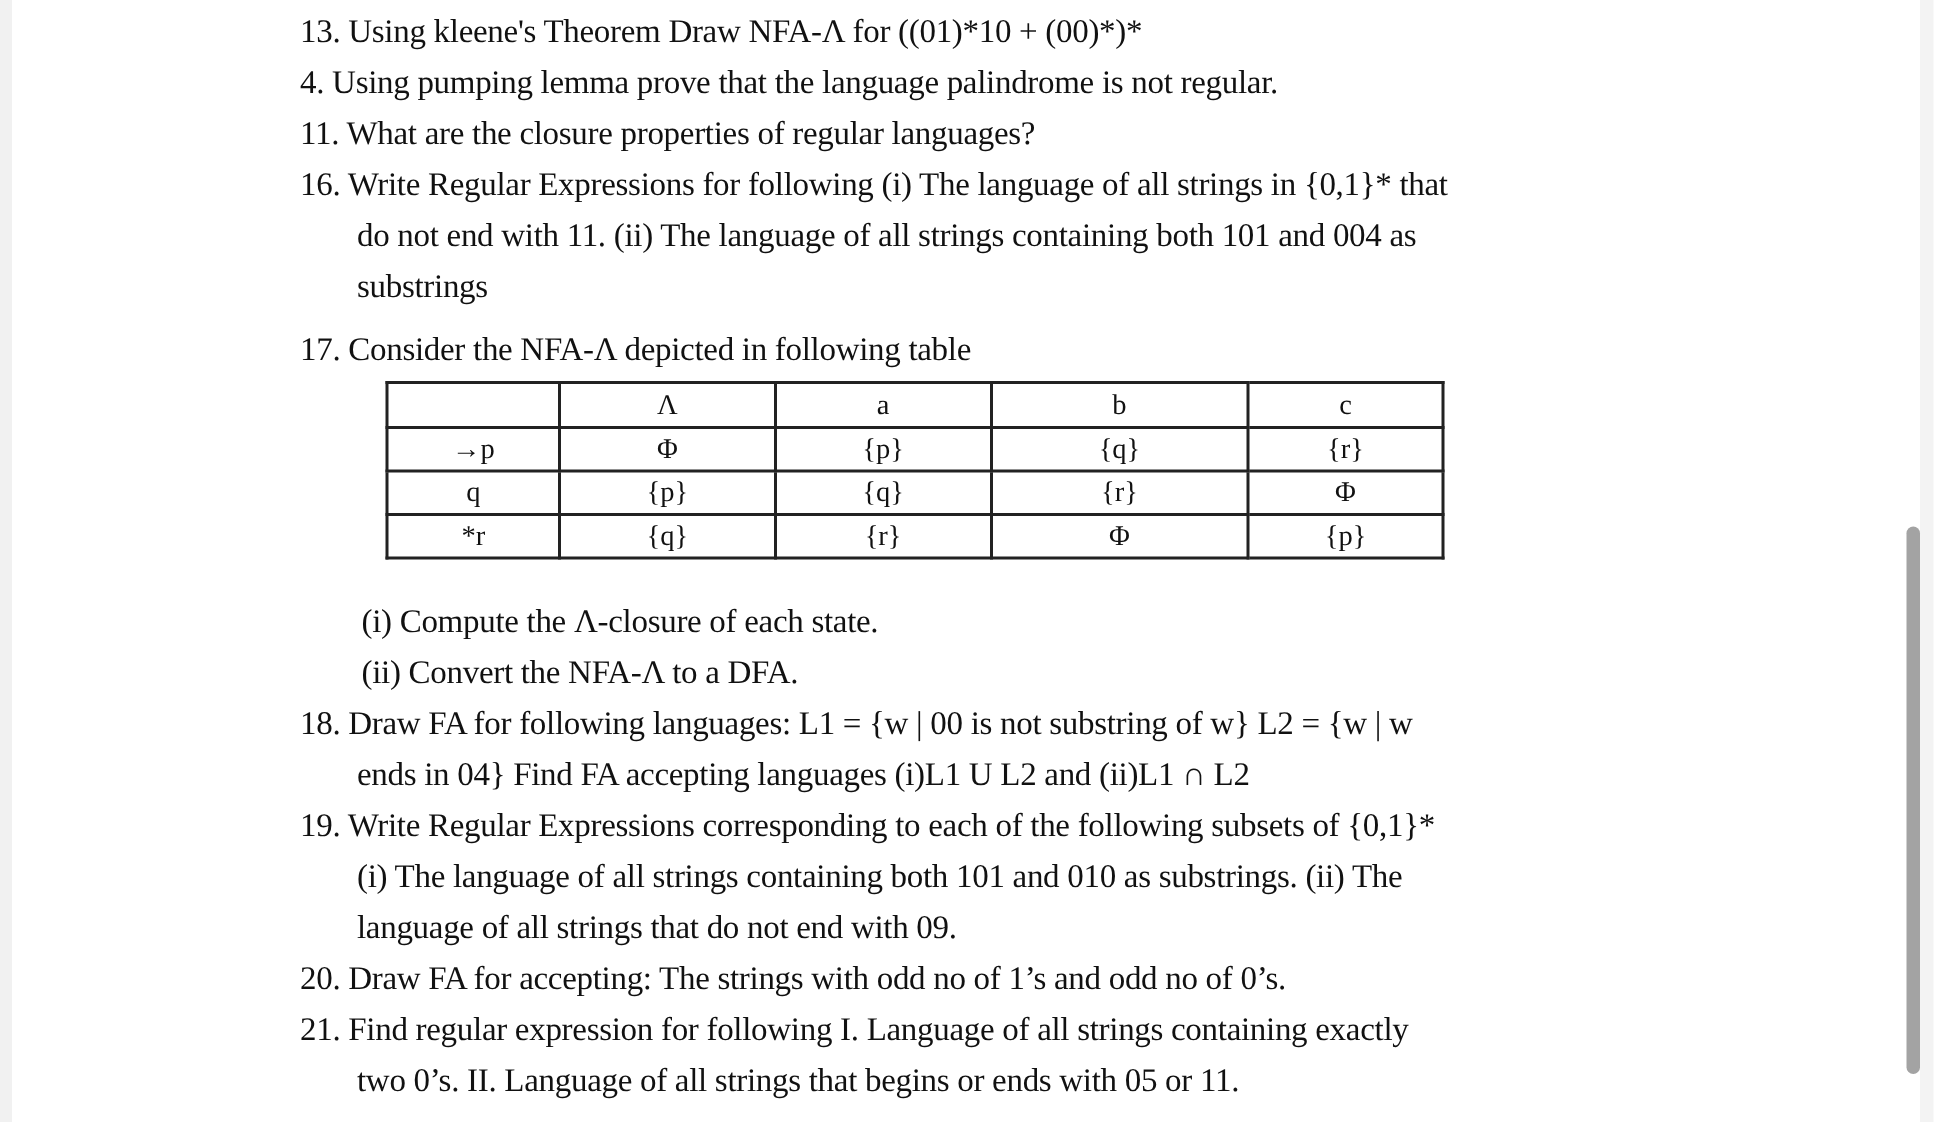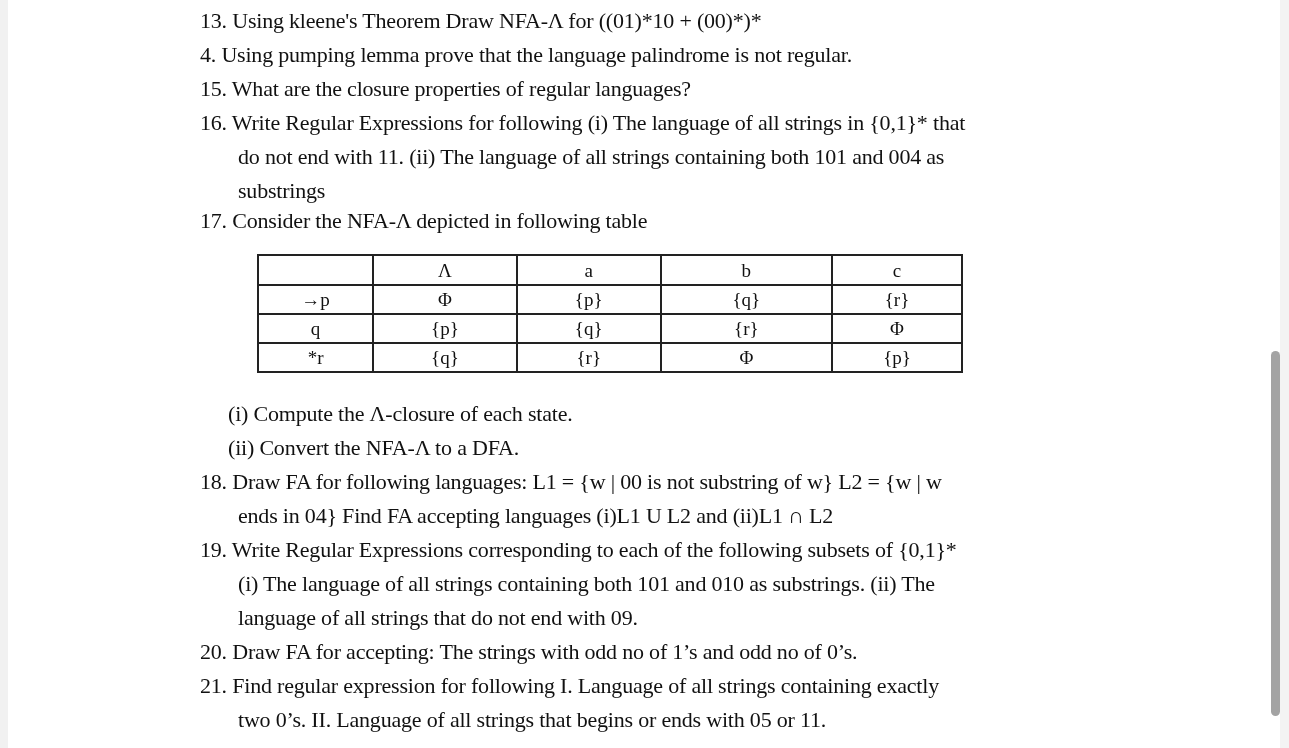--- a/index.html
+++ b/index.html
@@ -9,43 +9,43 @@
     font-family: "Liberation Serif", "DejaVu Serif", serif;
     color: #111111;
   }
   .left-strip { position: absolute; left: 0; top: 0; width: 8px; height: 748px; background: #f1f1f1; }
   .right-strip { position: absolute; right: 0; top: 0; width: 9px; height: 748px; background: #f3f3f3; }
   .scroll-thumb { position: absolute; left: 1271px; top: 351px; width: 9px; height: 365px; background: #a3a3a3; border-radius: 5px; }
   .doc { position: absolute; left: 0; top: 0; width: 1289px; }
   .line { position: absolute; font-size: 22px; line-height: 34px; white-space: nowrap; letter-spacing: -0.2px; }
   .num { left: 200px; }
   .cont { left: 238px; }
-  .sub { left: 228px; text-align: right; }
+  .sub { left: 241px; text-align: right; }
   table.nfa {
     position: absolute; left: 257px; top: 254px; width: 706px;
     border-collapse: collapse; font-size: 19px;
   }
   table.nfa td { border: 2px solid #222; text-align: center; height: 27px; padding: 0; line-height: 27px; }
   table.nfa tr:first-child td { height: 28px; }
 </style>
 </head>
 <body>
 
 <div class="left-strip"></div>
 <div class="right-strip"></div>
 <div class="scroll-thumb"></div>
 
 <div class="doc">
   <div class="line num" style="top:4px">13. Using kleene's Theorem Draw NFA-Λ for ((01)*10 + (00)*)*</div>
   <div class="line num" style="top:38px">4. Using pumping lemma prove that the language palindrome is not regular.</div>
-  <div class="line num" style="top:72px">15. What are the closure properties of regular languages?</div>
+  <div class="line num" style="top:72px">11. What are the closure properties of regular languages?</div>
   <div class="line num" style="top:106px">16. Write Regular Expressions for following (i) The language of all strings in {0,1}* that</div>
   <div class="line cont" style="top:140px">do not end with 11. (ii) The language of all strings containing both 101 and 004 as</div>
   <div class="line cont" style="top:174px">substrings</div>
-  <div class="line num" style="top:204px">17. Consider the NFA-Λ depicted in following table</div>
+  <div class="line num" style="top:216px">17. Consider the NFA-Λ depicted in following table</div>
 
   <table class="nfa">
     <tbody>
         <tr>
       <td style="width:114px"></td>
       <td style="width:143px">Λ</td>
       <td style="width:143px">a</td>
       <td style="width:171px">b</td>
       <td style="width:129px">c</td>
     </tr>

